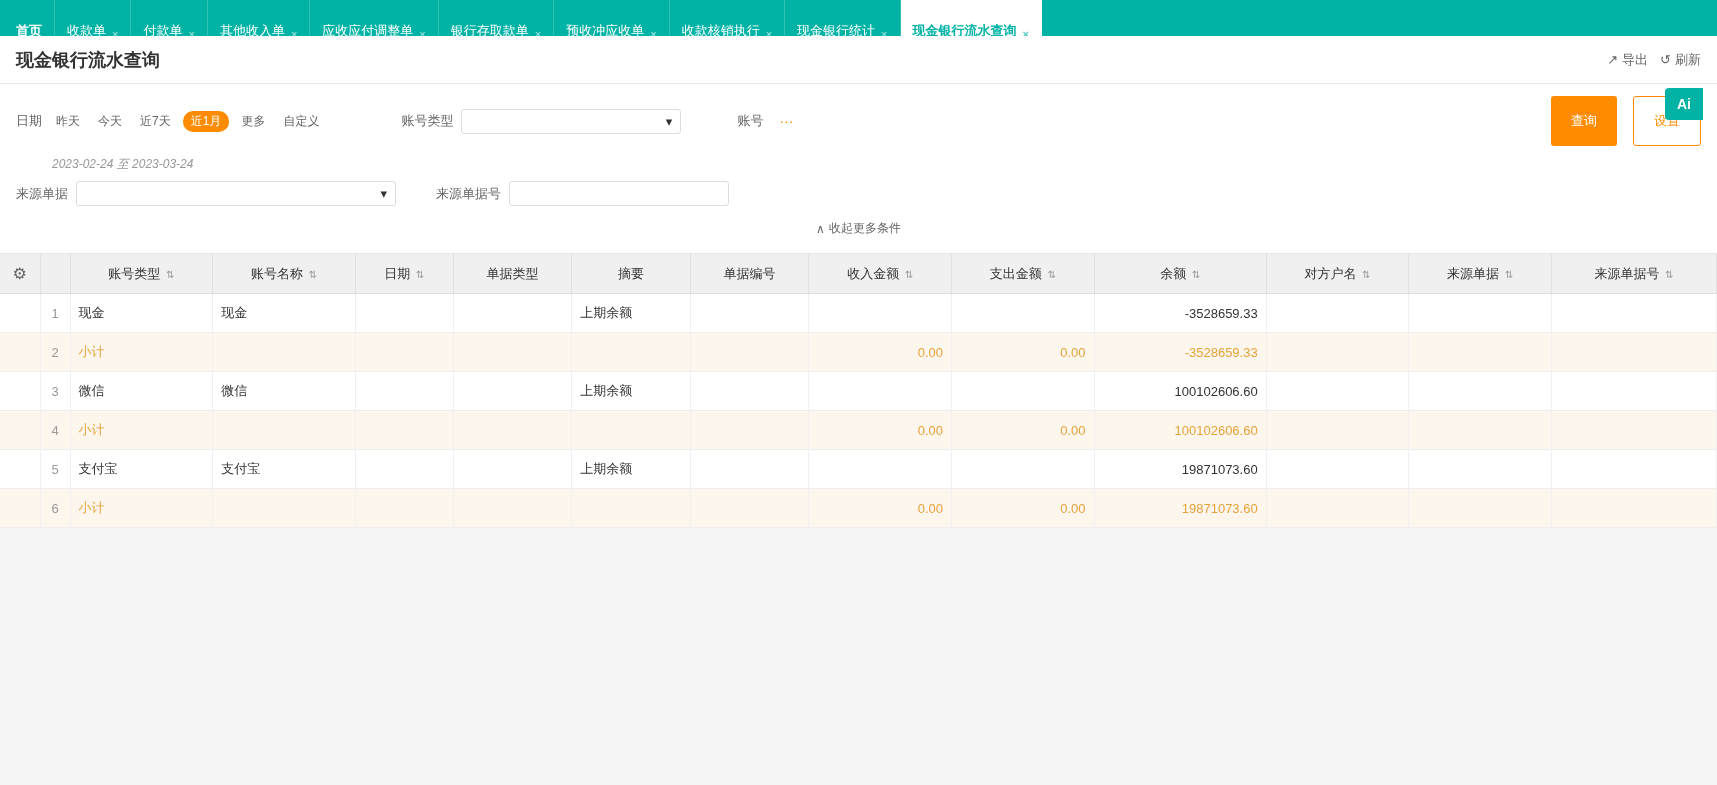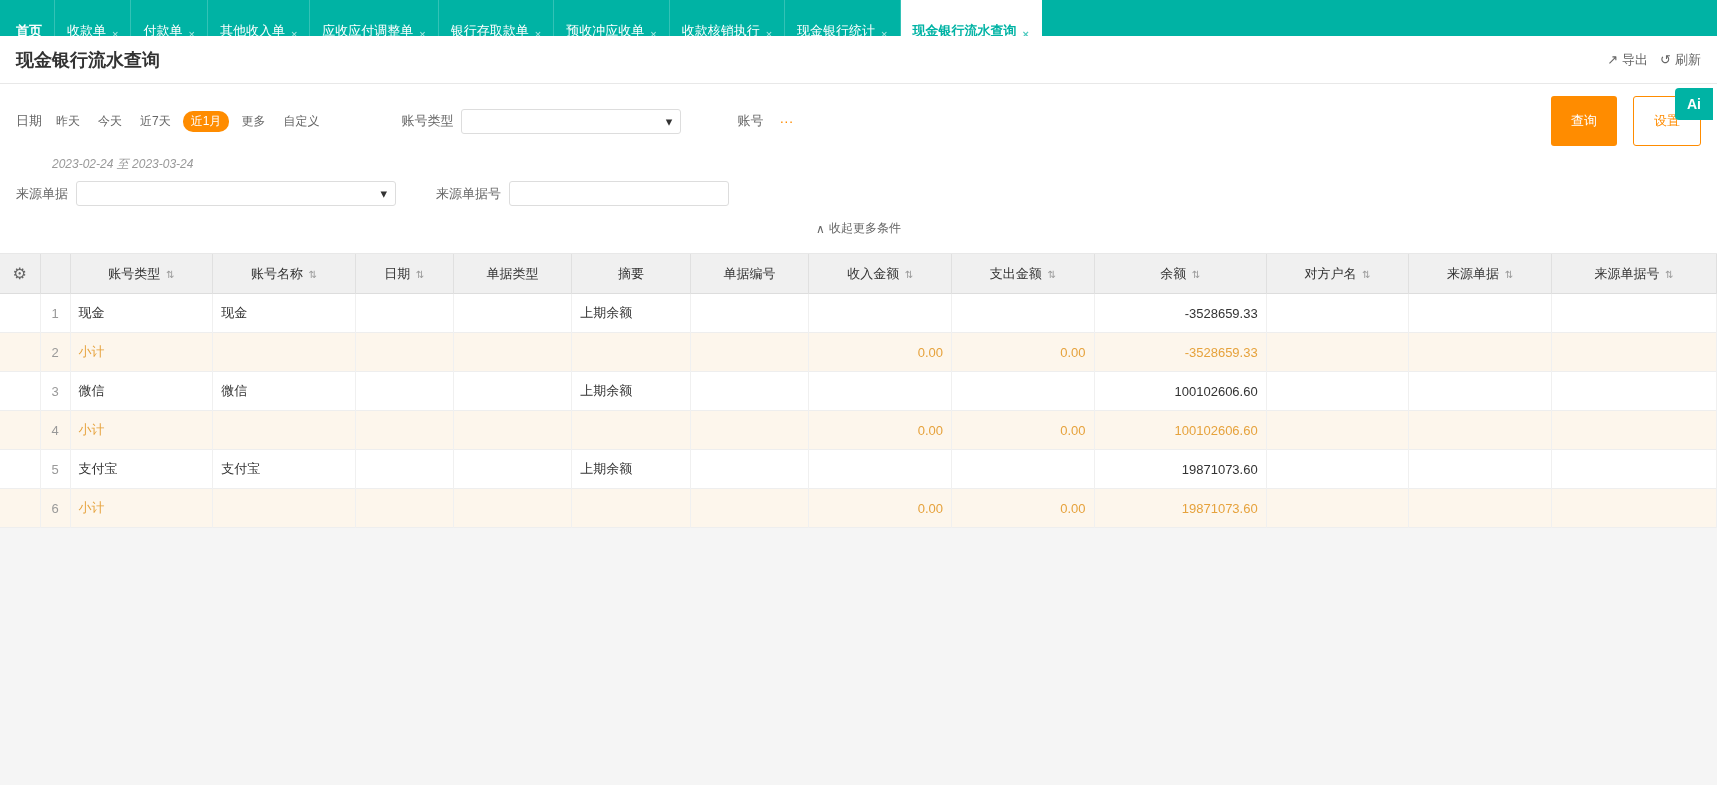--- a/index.html
+++ b/index.html
@@ -205,21 +205,21 @@
       white-space: nowrap;
     }
     tbody td.num { text-align: right; }
     .row-num { color: #999; width: 30px; text-align: center; }
 
     .gear-icon { font-size: 16px; color: #666; cursor: pointer; }
     
     
     .ai-badge {
       position: fixed;
-      right: 4px;
+      right: 14px;
       top: 88px;
       background: #00b3a4;
       color: #fff;
       padding: 8px 12px;
       font-size: 14px;
       font-weight: bold;
       border-radius: 4px 0 0 4px;
       cursor: pointer;
     }
   </style>

